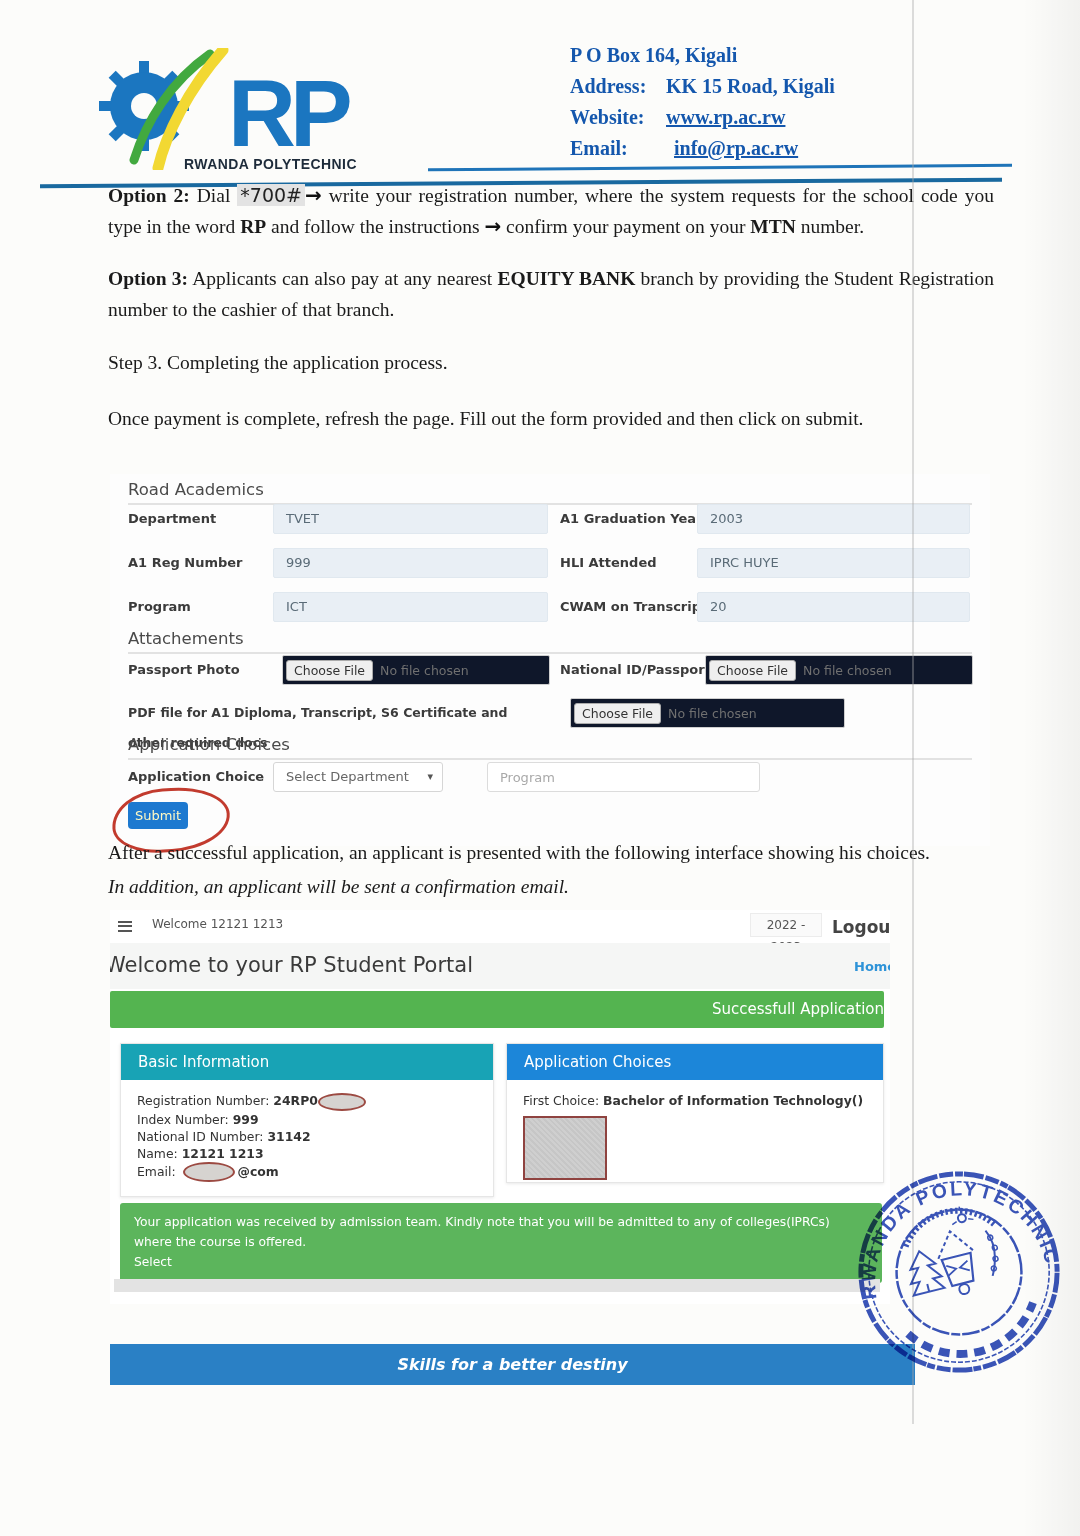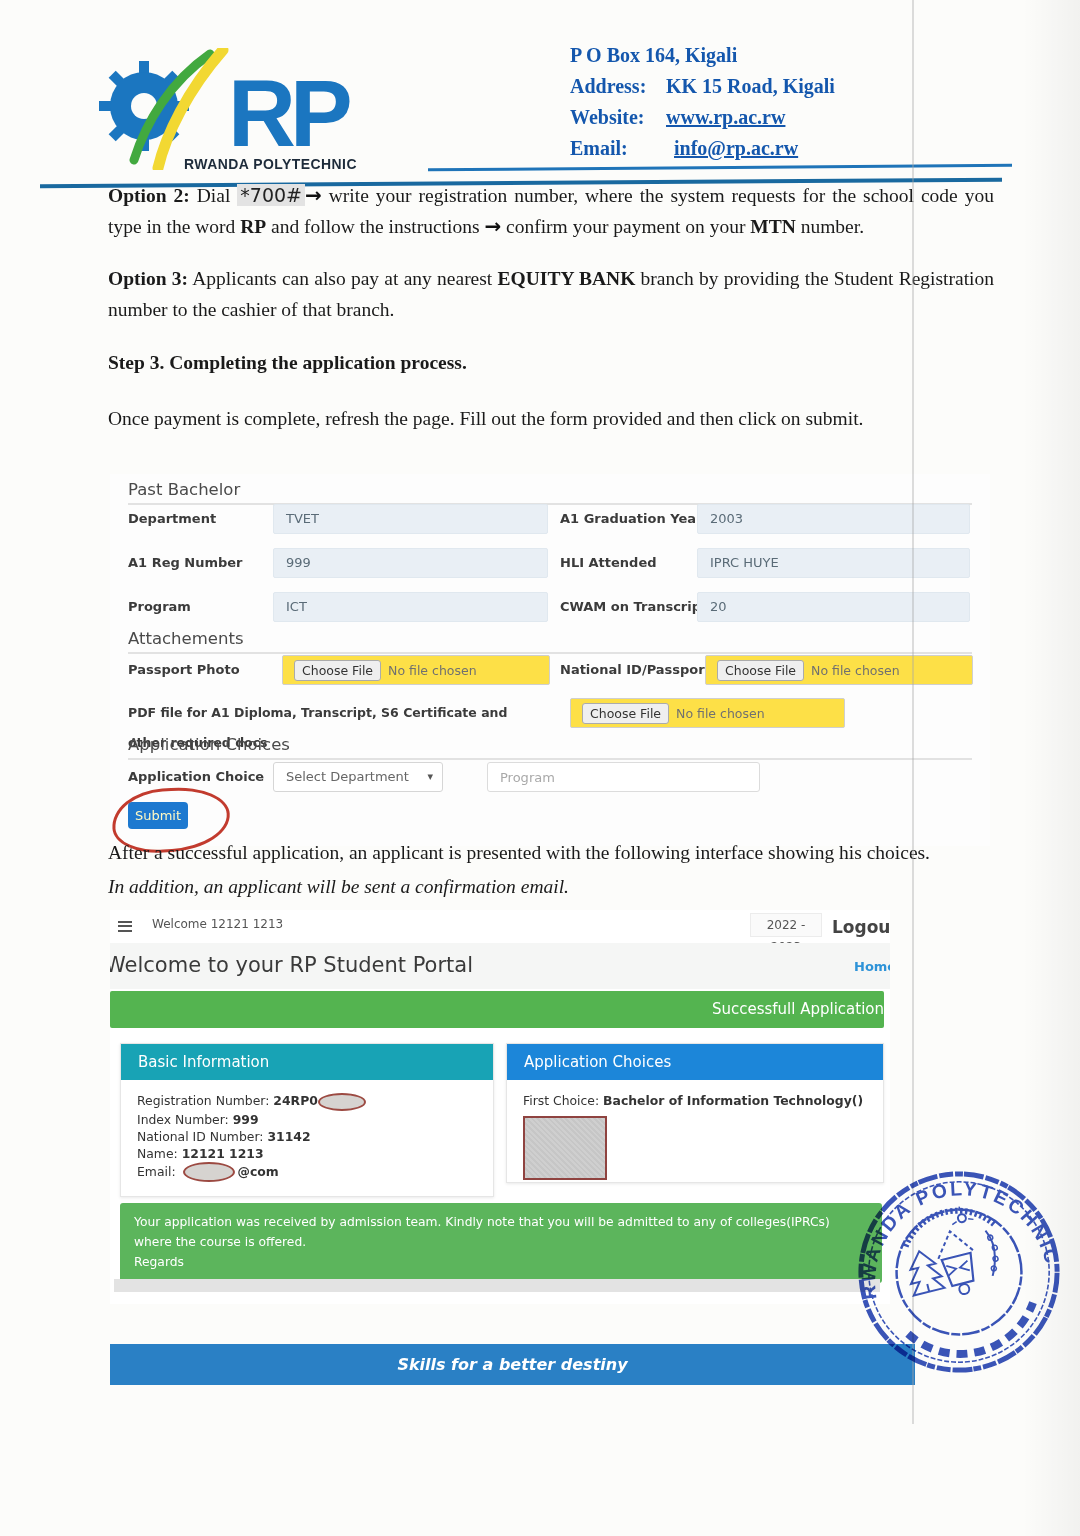--- a/index.html
+++ b/index.html
@@ -23,33 +23,33 @@
 
   .rule{position:absolute;background:#1f74b8;}
   .rule1{left:428px;top:166px;width:584px;height:3px;transform:rotate(-.45deg);}
   .rule2{left:40px;top:181px;width:962px;height:4px;transform:rotate(-.4deg);background:#19699f;}
 
   
   .para{position:absolute;width:886px;font-size:19.5px;line-height:31px;text-align:justify;margin:0;}
   .para b{font-weight:bold;}
   .code{font-family:"DejaVu Sans",sans-serif;font-size:19px;background:#e3e3e3;padding:0 3px;color:#222;}
   .arrow{font-family:"DejaVu Sans",sans-serif;font-weight:bold;font-size:20px;color:#111;}
-  .heading{font-weight:bold;}
+  .heading{font-weight:normal;}
   .italic-note{font-style:italic;}
 
   
   .form-shot{position:absolute;left:110px;top:474px;width:880px;height:372px;
         font-family:"DejaVu Sans","Liberation Sans",sans-serif;background:#fdfdfd;}
   .sec-head{position:absolute;font-size:16.5px;color:#4a4a4a;}
   .sec-rule{position:absolute;height:0;border-bottom:2px solid #e2e2e2;width:844px;left:18px;}
   .f-label{position:absolute;font-size:13px;font-weight:bold;color:#3b3b3b;line-height:30px;}
   .f-box{position:absolute;height:30px;background:#e9eff5;border:1px solid #e0e8ef;border-radius:2px;
         font-size:13px;color:#5a6b77;line-height:28px;padding-left:12px;box-sizing:border-box;}
-  .file-box{position:absolute;height:30px;background:#fde047;border:1px solid #cfcfcf;border-radius:2px;
-        display:flex;align-items:center;box-sizing:border-box;padding-left:11px;}
+  .file-box{position:absolute;height:30px;background:#0f172a;border:1px solid #cfcfcf;border-radius:2px;
+        display:flex;align-items:center;box-sizing:border-box;padding-left:3px;}
   .cf-btn{background:#efefef;border:1px solid #ababab;border-radius:3px;font-size:12.5px;color:#333;
         padding:2px 7px;white-space:nowrap;}
   .nf-text{font-size:12.5px;color:#707070;margin-left:7px;white-space:nowrap;}
   .sel-box{position:absolute;height:30px;background:#fff;border:1px solid #d6d6d6;border-radius:3px;
         font-size:13px;color:#666;line-height:28px;padding-left:12px;box-sizing:border-box;}
   .sel-caret{position:absolute;right:9px;top:0;color:#555;font-size:11px;}
   .prog-input{position:absolute;height:30px;background:#fff;border:1px solid #dcdcdc;border-radius:3px;
         font-size:13px;color:#444;padding-left:12px;box-sizing:border-box;font-family:inherit;}
   .prog-input::placeholder{color:#a9a9a9;}
   .submit-btn{position:absolute;background:#1d79d0;color:#fef9c3;font-size:13px;border:none;border-radius:4px;
@@ -139,21 +139,21 @@
 
   <p class="para" style="left:108px;top:180px;"><b>Option 2:</b><span> Dial </span><span class="code">*700#</span><span class="arrow">→</span><span> write your registration number, where the system requests for the school code you type in the word </span><b>RP</b><span> and follow the instructions </span><span class="arrow">→</span><span> confirm your payment on your </span><b>MTN</b><span> number.</span></p>
 
   <p class="para" style="left:108px;top:263px;"><b>Option 3:</b><span> Applicants can also pay at any nearest </span><b>EQUITY BANK</b><span> branch by providing the Student Registration number to the cashier of that branch.</span></p>
 
   <p class="para heading" style="left:108px;top:347px;">Step 3. Completing the application process.</p>
 
   <p class="para" style="left:108px;top:403px;">Once payment is complete, refresh the page. Fill out the form provided and then click on submit.</p>
 
   <div class="form-shot">
-    <div class="sec-head" style="left:18px;top:6px;">Past Bachelor</div>
+    <div class="sec-head" style="left:18px;top:6px;">Road Academics</div>
     <div class="sec-rule" style="top:29px;"></div>
 
     <div class="f-label" style="left:18px;top:30px;">Department</div>
     <div class="f-box" style="left:163px;top:30px;width:275px;">TVET</div>
     <div class="f-label" style="left:450px;top:30px;">A1 Graduation Year</div>
     <div class="f-box" style="left:587px;top:30px;width:273px;">2003</div>
 
     <div class="f-label" style="left:18px;top:74px;">A1 Reg Number</div>
     <div class="f-box" style="left:163px;top:74px;width:275px;">999</div>
     <div class="f-label" style="left:450px;top:74px;">HLI Attended</div>
@@ -256,21 +256,21 @@
       <div class="card-body">
         <div>
           <span>First Choice: </span><span class="v">Bachelor of Information Technology()</span>
         </div>
         <div class="photo-redact"></div>
       </div>
     </div>
 
     <div class="alert">
       <div>Your application was received by admission team. Kindly note that you will be admitted to any of colleges(IPRCs) where the course is offered.</div>
-      <div>Regards</div>
+      <div>Select</div>
     </div>
 
     <div class="gray-strip"></div>
   </div>
 
   <div class="footer-bar">Skills for a better destiny</div>
 
   <svg class="stamp" viewBox="0 0 220 220">
     <defs>
         <path id="stampArc" d="M 23 120 A 87 87 0 0 1 197 120"></path>

